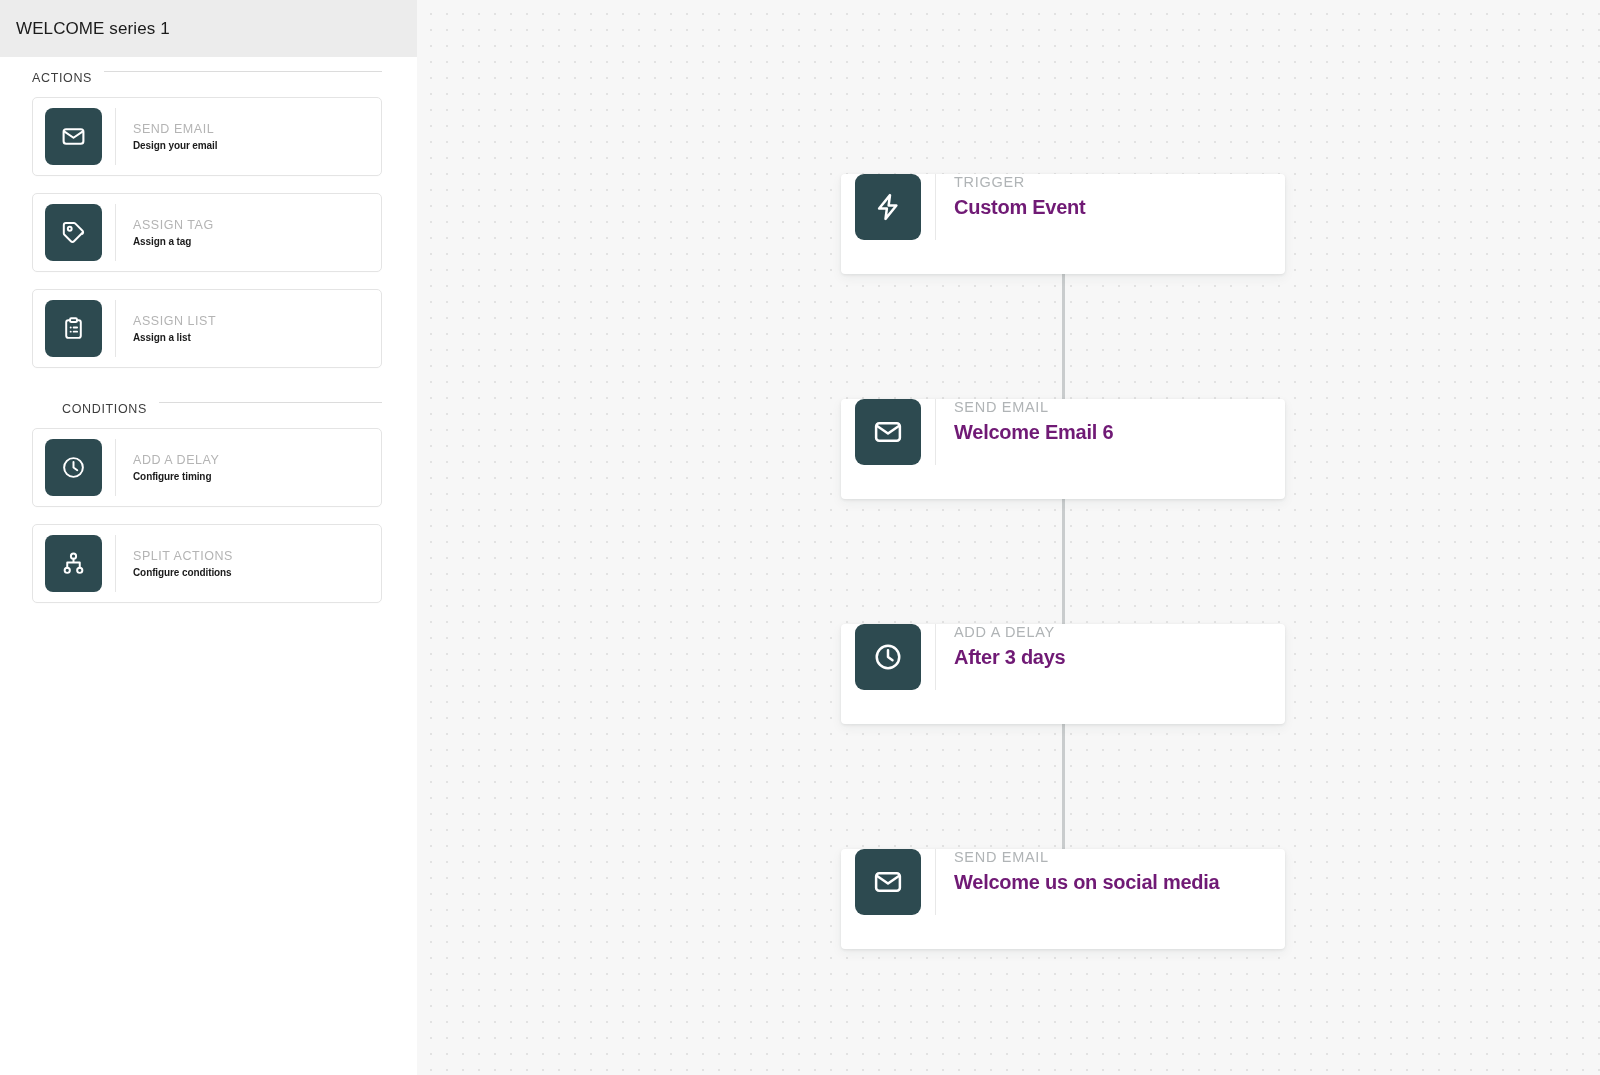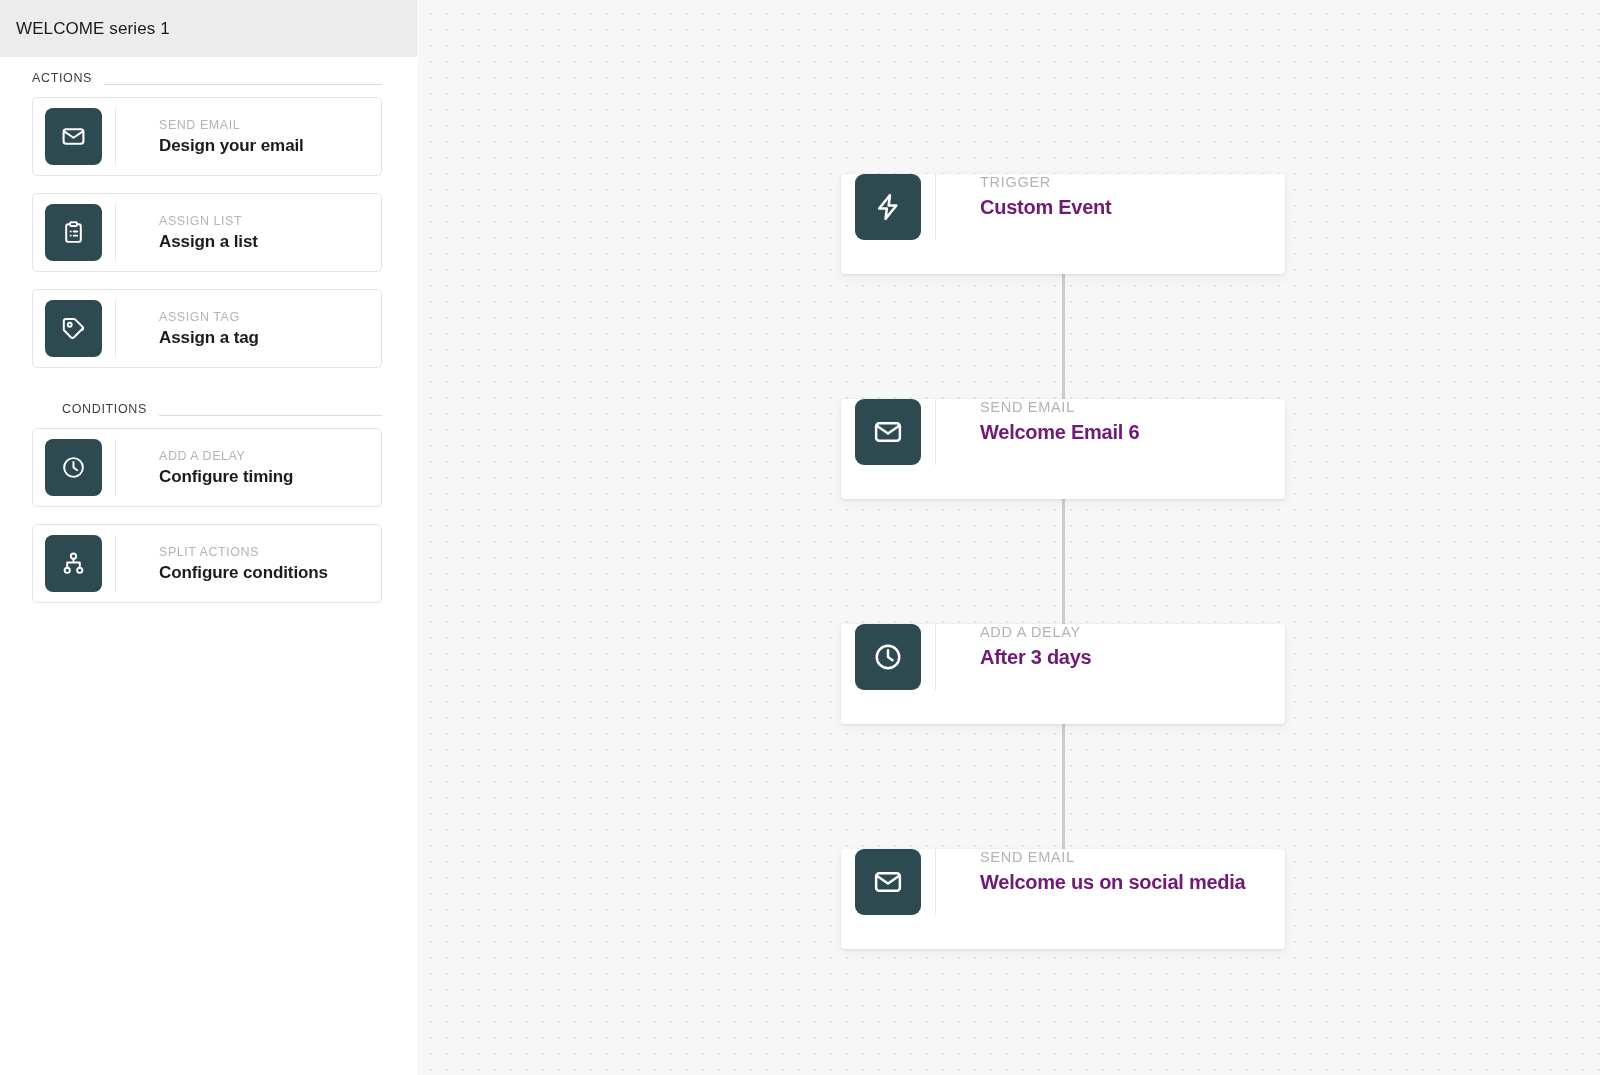--- a/index.html
+++ b/index.html
@@ -47,21 +47,21 @@
   }
 
   .sidebar-body {
     flex: 1 1 auto;
     background: #ffffff;
     padding: 14px 35px 0 32px;
   }
 
   .section-head {
     display: flex;
-    align-items: flex-end;
+    align-items: flex-start;
     gap: 12px;
     margin-bottom: 12px;
   }
   .section-head.second { margin-top: 34px; margin-left: 30px; }
 
   .section-label {
     font-size: 12.5px;
     letter-spacing: .65px;
     color: #3d3d3d;
     font-weight: 400;
@@ -105,33 +105,32 @@
     margin: 0 17px 0 13px;
     flex: 0 0 1px;
   }
 
   .card-text {
     display: flex;
     flex-direction: column;
     justify-content: center;
     gap: 4px;
     min-width: 0;
-    margin-left: 26px;
   }
 
   .card-kicker {
     font-size: 12.5px;
     letter-spacing: .55px;
     color: #b4b4b4;
     font-weight: 400;
     white-space: nowrap;
   }
 
   .card-title {
-    font-size: 17px;
+    font-size: 10px;
     color: #1b1b1b;
     font-weight: 700;
     letter-spacing: -.1px;
     white-space: nowrap;
   }
 
   
   .canvas {
     flex: 1 1 auto;
     position: relative;
@@ -225,48 +224,48 @@
         <span class="card-divider"></span>
         <span class="card-text">
           <span class="card-kicker">SEND EMAIL</span>
           <span class="card-title">Design your email</span>
         </span>
       </div>
 
       <div class="palette-card">
         <span class="tile">
           <svg width="25" height="25" viewBox="0 0 24 24" fill="none" stroke="#ffffff" stroke-width="1.9" stroke-linecap="round" stroke-linejoin="round">
+            <path d="M20.6 12.3l-8.1 8.1a2.1 2.1 0 0 1-3 0l-6.2-6.2a2 2 0 0 1-.6-1.5V4.9c0-1.1.9-2 2-2h7.6c.6 0 1.1.2 1.5.6l6.8 6.8a2.1 2.1 0 0 1 0 3z"></path>
+            <circle cx="8.4" cy="8.4" r="1.85"></circle>
+          </svg>
+        </span>
+        <span class="card-divider"></span>
+        <span class="card-text">
+          <span class="card-kicker">ASSIGN TAG</span>
+          <span class="card-title">Assign a tag</span>
+        </span>
+      </div>
+
+      <div class="palette-card">
+        <span class="tile">
+          <svg width="25" height="25" viewBox="0 0 24 24" fill="none" stroke="#ffffff" stroke-width="1.9" stroke-linecap="round" stroke-linejoin="round">
             <path d="M8.5 4H7a2 2 0 0 0-2 2v13a2 2 0 0 0 2 2h10a2 2 0 0 0 2-2V6a2 2 0 0 0-2-2h-1.5"></path>
             <rect x="8.7" y="2.2" width="6.6" height="3.6" rx="1.1"></rect>
             <circle cx="9.3" cy="11" r=".95" fill="#ffffff" stroke="none"></circle>
             <circle cx="9.3" cy="15" r=".95" fill="#ffffff" stroke="none"></circle>
             <path d="M12.2 11h3.2M12.2 15h3.2"></path>
           </svg>
         </span>
         <span class="card-divider"></span>
         <span class="card-text">
           <span class="card-kicker">ASSIGN LIST</span>
           <span class="card-title">Assign a list</span>
         </span>
       </div>
 
-      <div class="palette-card">
-        <span class="tile">
-          <svg width="25" height="25" viewBox="0 0 24 24" fill="none" stroke="#ffffff" stroke-width="1.9" stroke-linecap="round" stroke-linejoin="round">
-            <path d="M20.6 12.3l-8.1 8.1a2.1 2.1 0 0 1-3 0l-6.2-6.2a2 2 0 0 1-.6-1.5V4.9c0-1.1.9-2 2-2h7.6c.6 0 1.1.2 1.5.6l6.8 6.8a2.1 2.1 0 0 1 0 3z"></path>
-            <circle cx="8.4" cy="8.4" r="1.85"></circle>
-          </svg>
-        </span>
-        <span class="card-divider"></span>
-        <span class="card-text">
-          <span class="card-kicker">ASSIGN TAG</span>
-          <span class="card-title">Assign a tag</span>
-        </span>
-      </div>
-
       <div class="section-head second">
         <span class="section-label">CONDITIONS</span>
         <span class="section-rule"></span>
       </div>
 
       <div class="palette-card">
         <span class="tile">
           <svg width="25" height="25" viewBox="0 0 24 24" fill="none" stroke="#ffffff" stroke-width="1.9" stroke-linecap="round" stroke-linejoin="round">
             <circle cx="12" cy="12" r="9"></circle>
             <path d="M12 6.6V12l3.6 2.6"></path>

